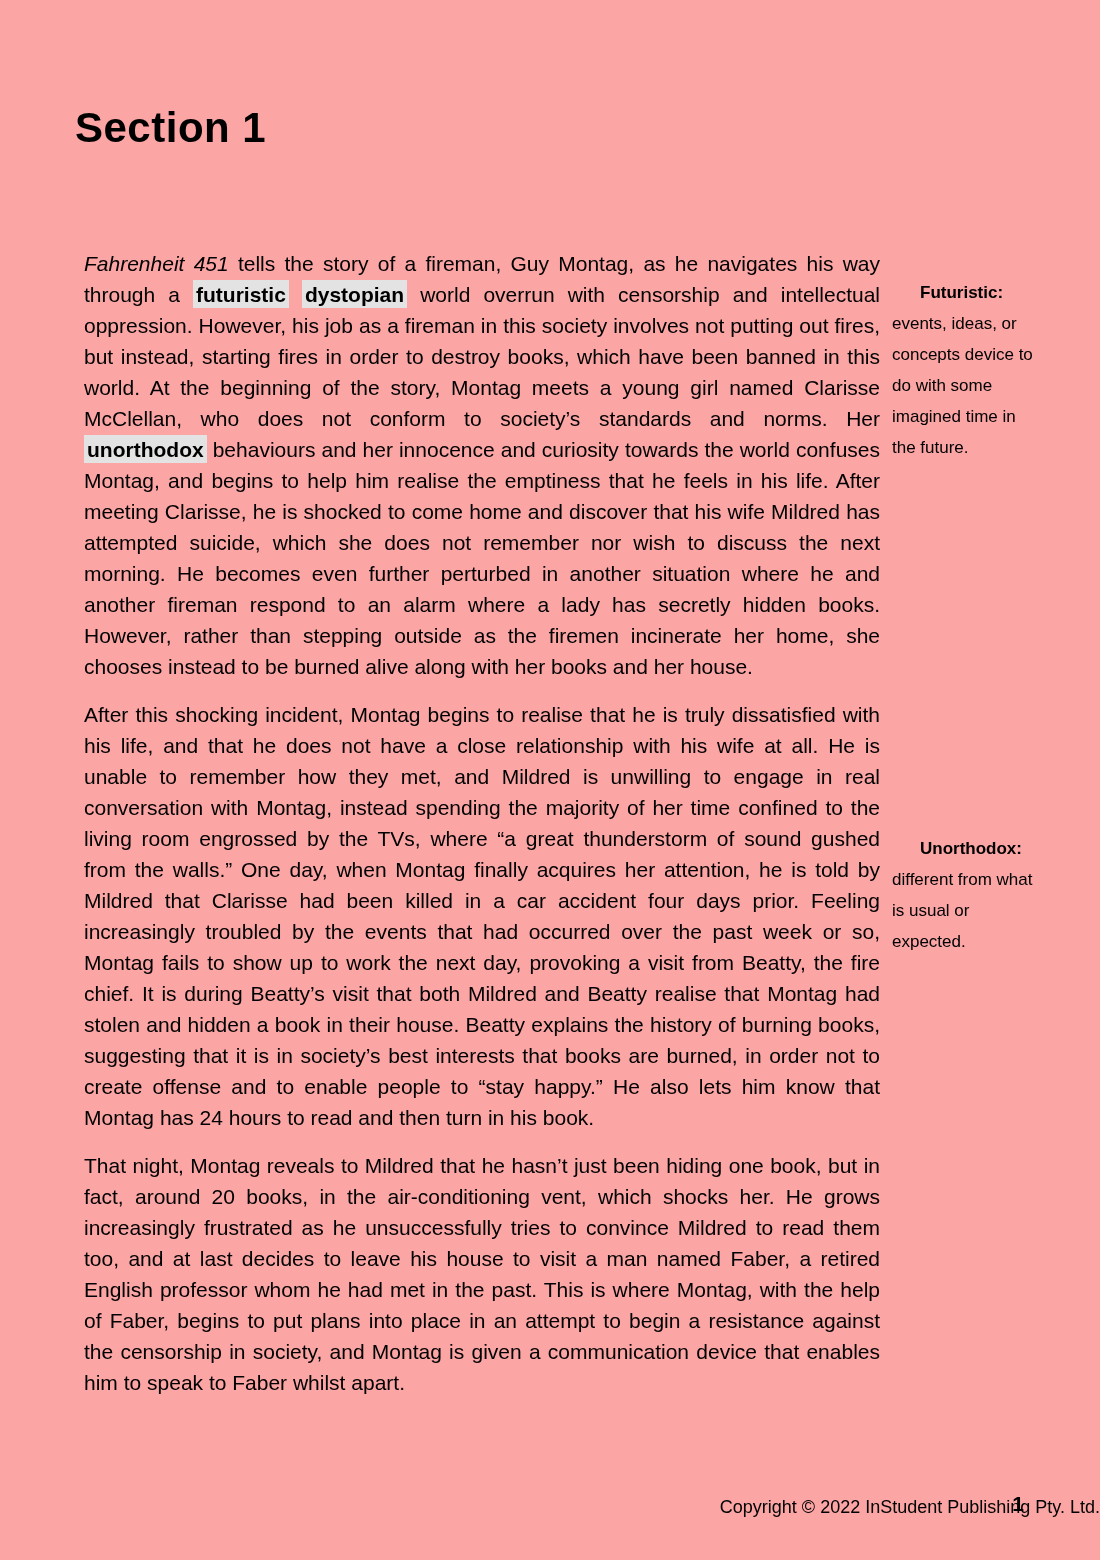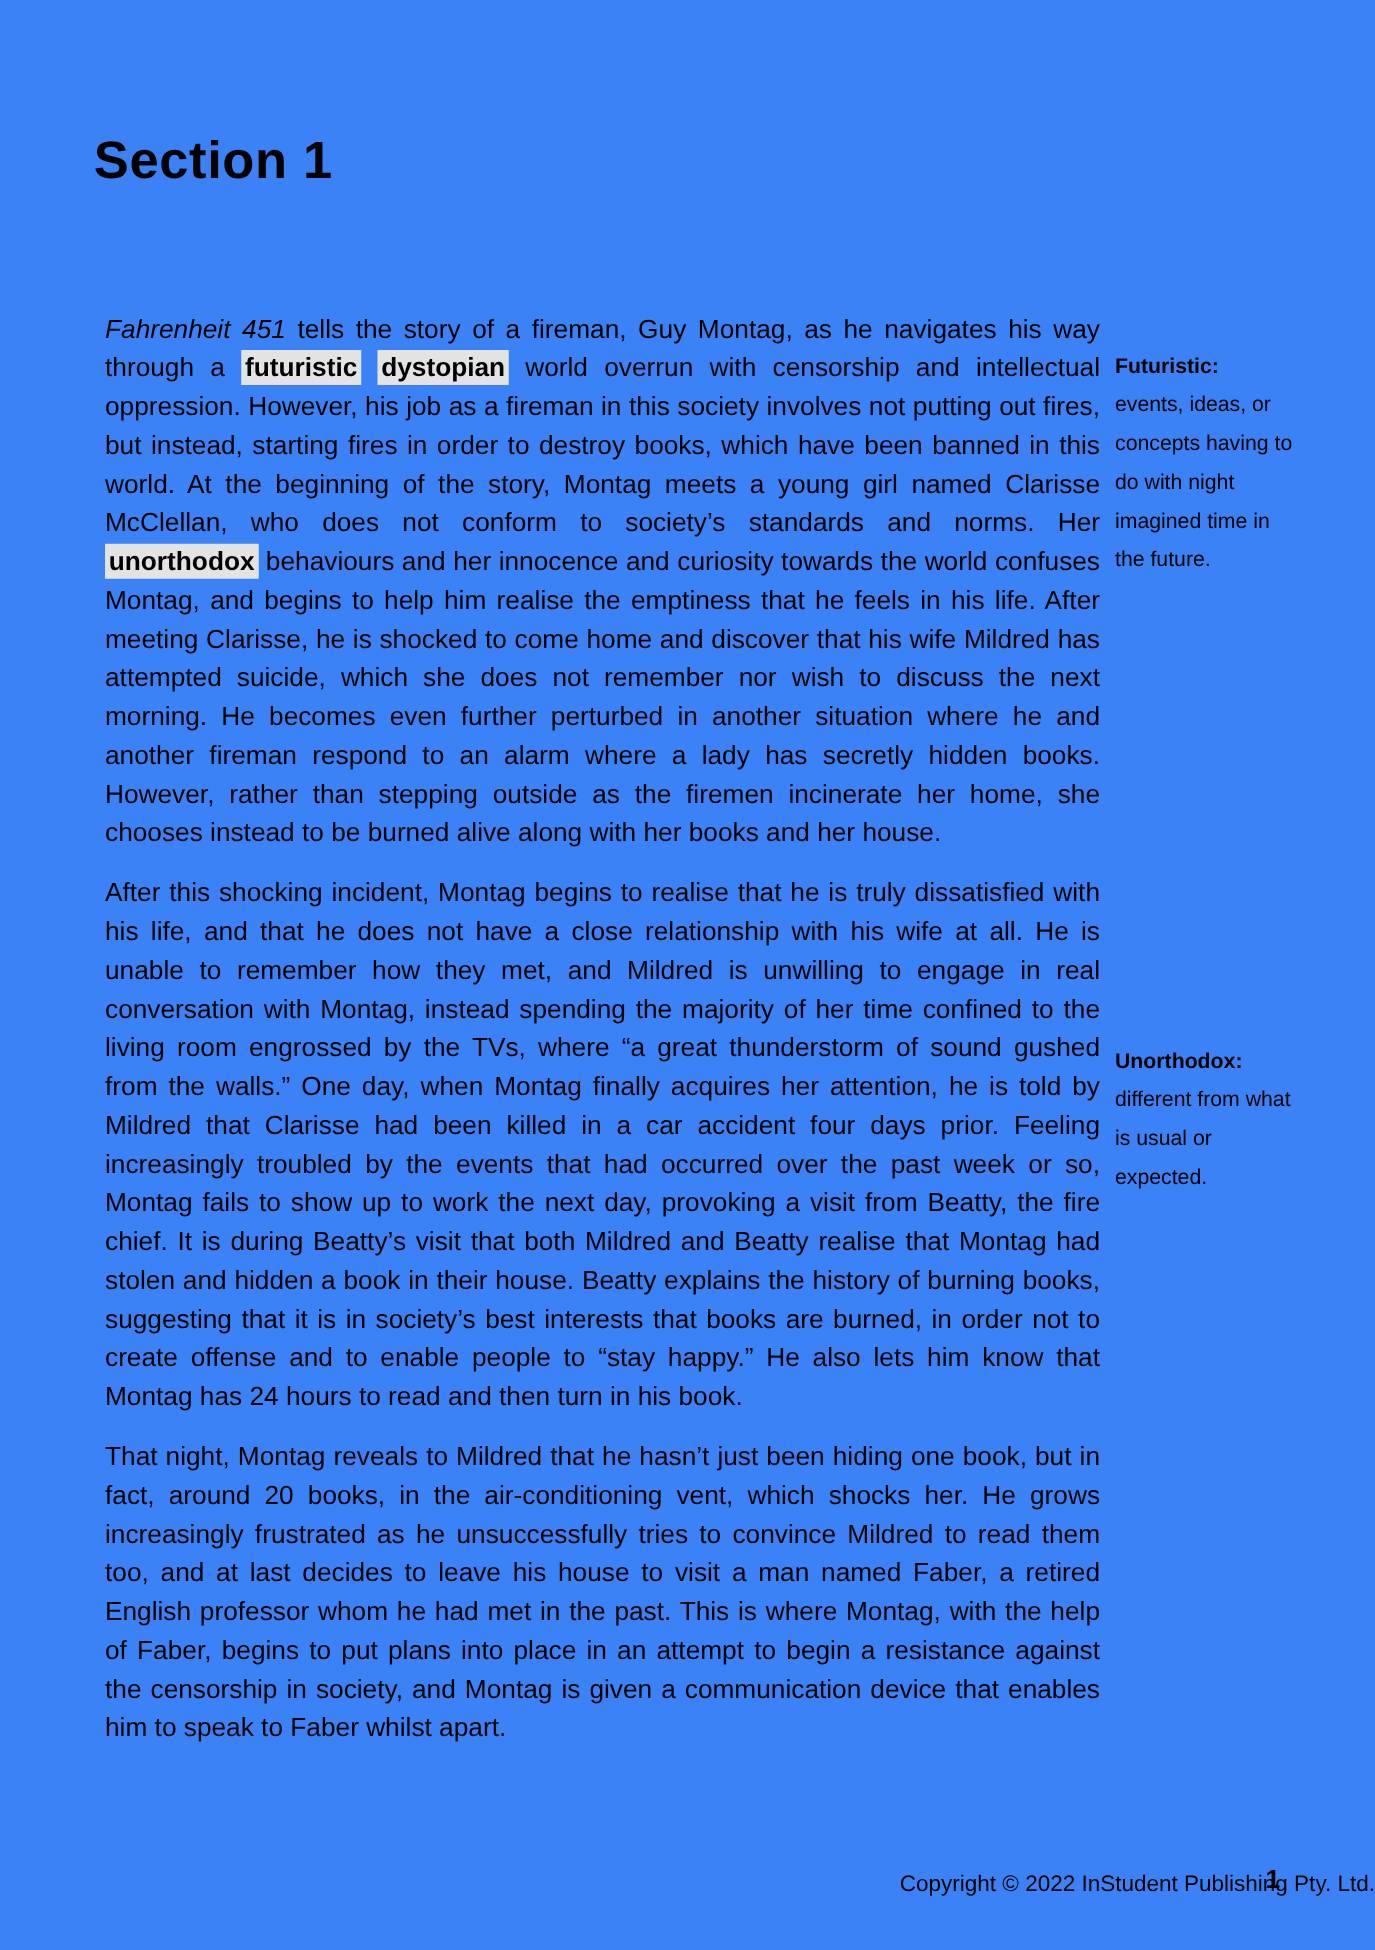--- a/index.html
+++ b/index.html
@@ -1,20 +1,20 @@
 <!DOCTYPE html>
 <html lang="en" style="--hl: #e3e3e3;"><head>
 <meta charset="utf-8">
 <style>
   html, body { margin: 0; padding: 0; background: #ffffff; }
   .page {
     position: relative;
     width: 1100px;
     height: 1560px;
-    background: #3b82f6;
+    background: #fca5a5;
     color: #000000;
     font-family: "Liberation Sans", sans-serif;
     overflow: hidden;
   }
   .section-label {
     position: absolute;
     left: 75px;
     top: 72px;
     font-size: 42px;
     line-height: 42px;
@@ -49,21 +49,21 @@
     padding: 3px 3px 2px 3px;
   }
   .sidebar-note {
     position: absolute;
     left: 892px;
     width: 142px;
     font-size: 17px;
     line-height: 31px;
     text-align: left;
   }
-  .note-term { font-weight: bold; }
+  .note-term { font-weight: bold; margin-left: 28px; }
   .footer-copy {
     position: absolute;
     left: 0;
     right: 0;
     top: 1496px;
     text-align: right;
     font-size: 18px;
     line-height: 22px;
   }
   .page-num {
@@ -85,21 +85,21 @@
 
 
   <div class="article-body">
       <p class="body-para"><span class="it">Fahrenheit 451</span> tells the story of a fireman, Guy Montag, as he navigates his way through a <span class="hl">futuristic</span> <span class="hl">dystopian</span> world overrun with censorship and intellectual oppression. However, his job as a fireman in this society involves not putting out fires, but instead, starting fires in order to destroy books, which have been banned in this world. At the beginning of the story, Montag meets a young girl named Clarisse McClellan, who does not conform to society’s standards and norms. Her <span class="hl">unorthodox</span> behaviours and her innocence and curiosity towards the world confuses Montag, and begins to help him realise the emptiness that he feels in his life. After meeting Clarisse, he is shocked to come home and discover that his wife Mildred has attempted suicide, which she does not remember nor wish to discuss the next morning. He becomes even further perturbed in another situation where he and another fireman respond to an alarm where a lady has secretly hidden books. However, rather than stepping outside as the firemen incinerate her home, she chooses instead to be burned alive along with her books and her house.</p>
       <p class="body-para">After this shocking incident, Montag begins to realise that he is truly dissatisfied with his life, and that he does not have a close relationship with his wife at all. He is unable to remember how they met, and Mildred is unwilling to engage in real conversation with Montag, instead spending the majority of her time confined to the living room engrossed by the TVs, where “a great thunderstorm of sound gushed from the walls.” One day, when Montag finally acquires her attention, he is told by Mildred that Clarisse had been killed in a car accident four days prior. Feeling increasingly troubled by the events that had occurred over the past week or so, Montag fails to show up to work the next day, provoking a visit from Beatty, the fire chief. It is during Beatty’s visit that both Mildred and Beatty realise that Montag had stolen and hidden a book in their house. Beatty explains the history of burning books, suggesting that it is in society’s best interests that books are burned, in order not to create offense and to enable people to “stay happy.” He also lets him know that Montag has 24 hours to read and then turn in his book.</p>
       <p class="body-para">That night, Montag reveals to Mildred that he hasn’t just been hiding one book, but in fact, around 20 books, in the air-conditioning vent, which shocks her. He grows increasingly frustrated as he unsuccessfully tries to convince Mildred to read them too, and at last decides to leave his house to visit a man named Faber, a retired English professor whom he had met in the past. This is where Montag, with the help of Faber, begins to put plans into place in an attempt to begin a resistance against the censorship in society, and Montag is given a communication device that enables him to speak to Faber whilst apart.</p>
     </div>
 
   <aside class="sidebar-note" style="top:277px">
     <span class="note-term">Futuristic:</span>
-    <span>events, ideas, or concepts having to do with night imagined time in the future.</span>
+    <span>events, ideas, or concepts device to do with some imagined time in the future.</span>
   </aside>
 
 
   <aside class="sidebar-note" style="top:833px">
     <span class="note-term">Unorthodox:</span>
     <span>different from what is usual or expected.</span>
   </aside>
 
   <div class="footer-copy">Copyright © 2022 InStudent Publishing Pty. Ltd.</div>
 

